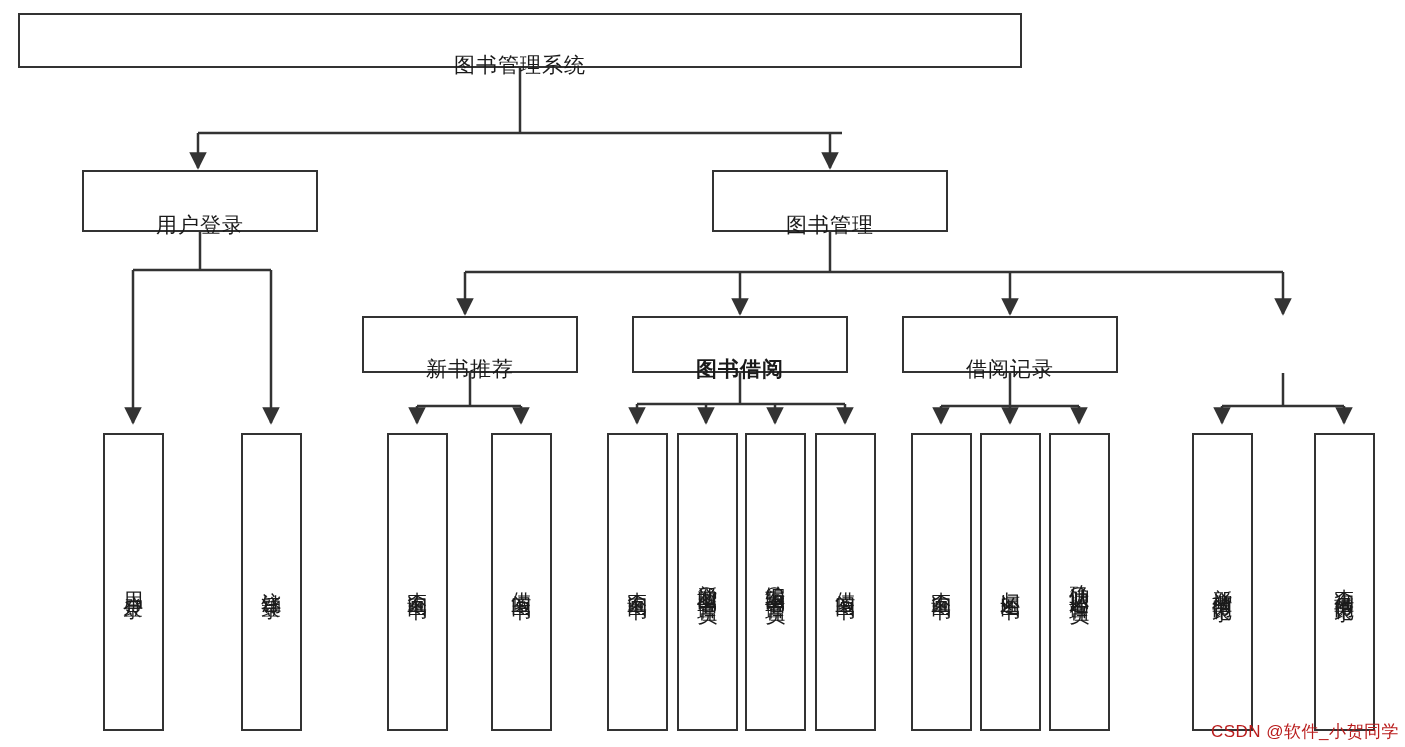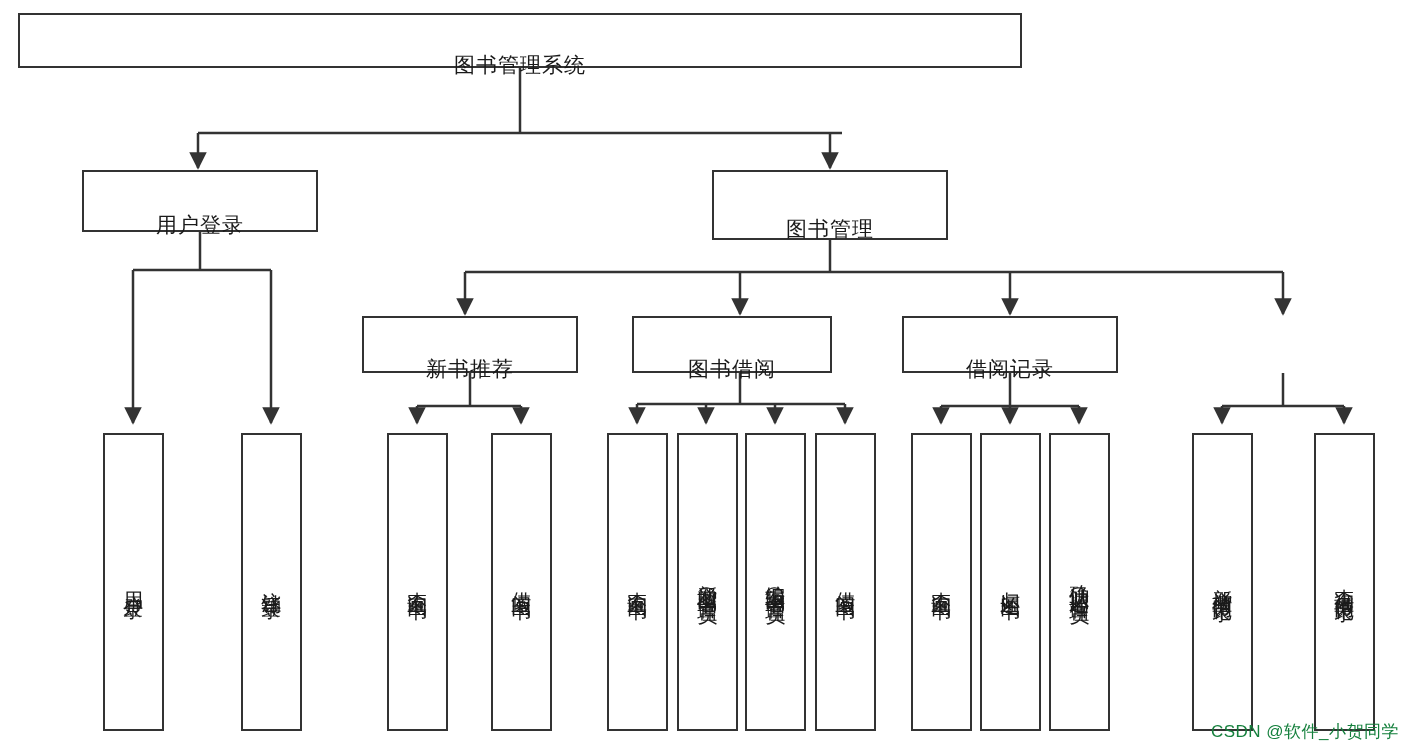--- a/index.html
+++ b/index.html
@@ -57,21 +57,21 @@
     line-height: 1.32;
     letter-spacing: 3px;
     text-align: center;
     max-height: 100%;
   }
   .watermark {
     position: absolute;
     right: 6px;
     bottom: 4px;
     font-size: 17px;
-    color: #15803d;
+    color: #b91c1c;
     letter-spacing: 0.5px;
     z-index: 5;
     white-space: nowrap;
   }
 </style>
 </head>
 <body>
 
 <div id="canvas">
 
@@ -125,28 +125,28 @@
     </g>
   </svg>
 
   <div class="node" style="left:18px; top:13px; width:1004px; height:55px;">
     <span class="label-h">图书管理系统</span>
   </div>
 
   <div class="node" style="left:82px; top:170px; width:236px; height:62px;">
     <span class="label-h">用户登录</span>
   </div>
-  <div class="node" style="left:712px; top:170px; width:236px; height:70px;">
+  <div class="node" style="left:712px; top:170px; width:236px; height:62px;">
     <span class="label-h">图书管理</span>
   </div>
 
   <div class="node" style="left:362px; top:316px; width:216px; height:57px;">
     <span class="label-h">新书推荐</span>
   </div>
-  <div class="node" style="left:632px; top:316px; width:200px; height:57px;">
+  <div class="node" style="left:632px; top:316px; width:216px; height:57px;font-weight:bold;">
     <span class="label-h">图书借阅</span>
   </div>
   <div class="node" style="left:902px; top:316px; width:216px; height:57px;">
     <span class="label-h">借阅记录</span>
   </div>
 
   <div class="node vert" style="left:103px; top:433px; width:61px; height:298px;">
     <span class="label-v">用户登录</span>
   </div>
   <div class="node vert" style="left:241px; top:433px; width:61px; height:298px;">

